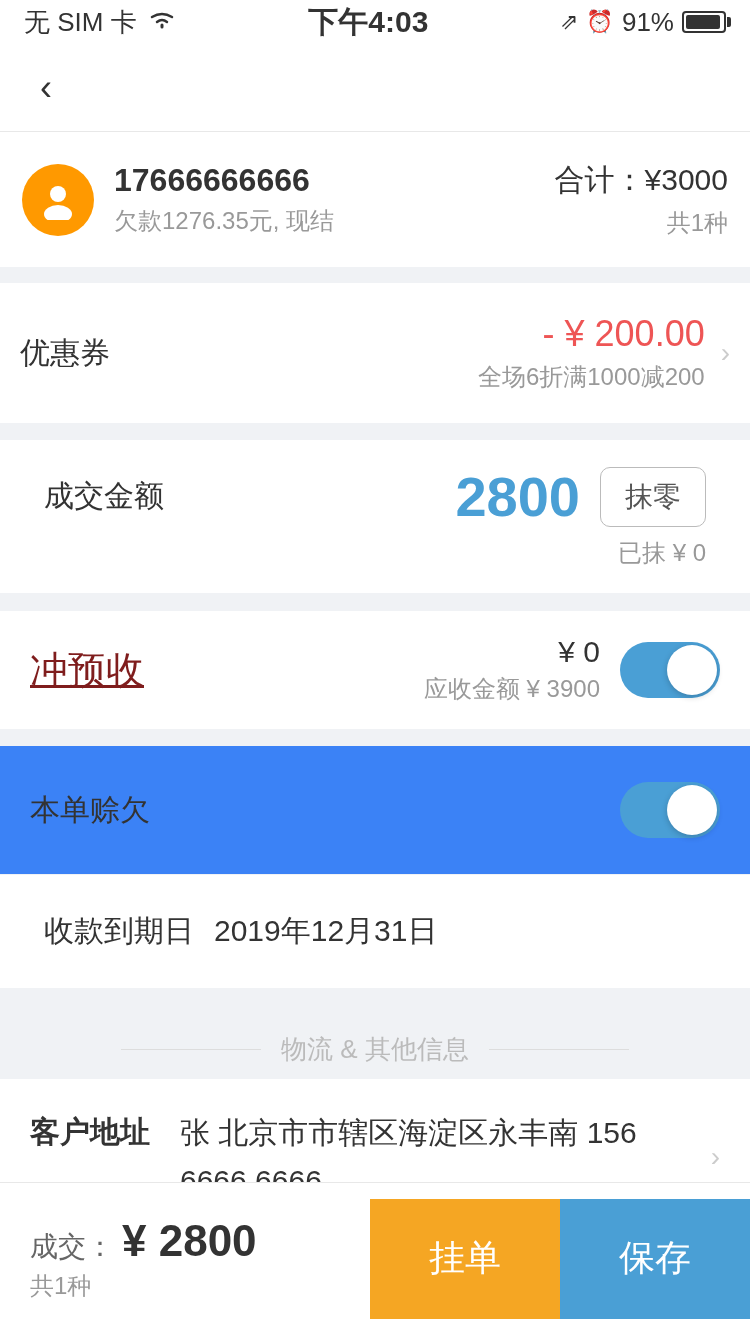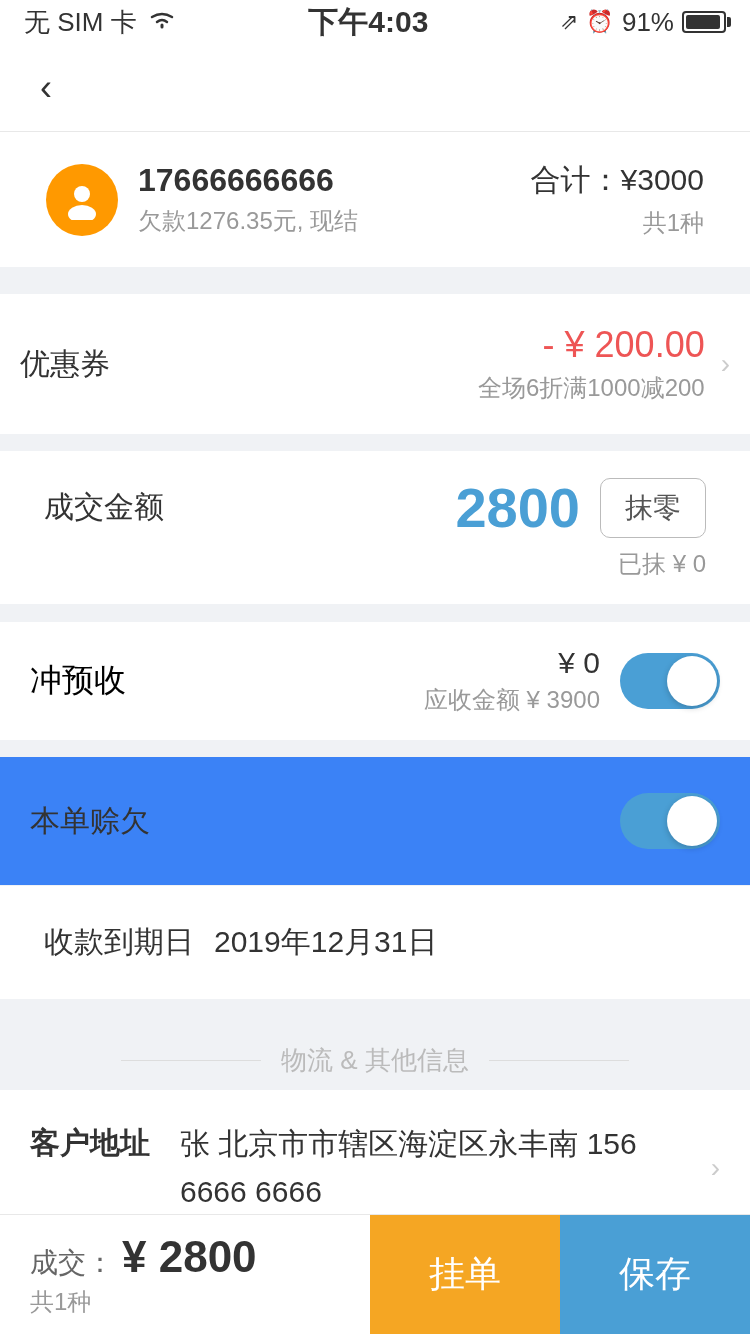--- a/index.html
+++ b/index.html
@@ -69,22 +69,22 @@
     }
 
     
     .content {
       padding-bottom: 140px;
     }
 
     
     .card-white {
       background: #fff;
-      padding: 28px 46px;
-      margin-bottom: 27px;
+      padding: 28px 22px;
+      margin-bottom: 16px;
     }
 
     .customer-row {
       display: flex;
       align-items: center;
       justify-content: space-between;
     }
     .customer-left {
       display: flex;
       align-items: center;
@@ -205,21 +205,21 @@
     .prepay-section {
       background: #fff;
       padding: 24px 30px;
       border-bottom: 1px solid #f0f2f5;
     }
     .prepay-row {
       display: flex;
       align-items: center;
       justify-content: space-between;
     }
-    .prepay-label { font-size: 32px; color: #000000; }
+    .prepay-label { font-size: 38px; color: #7f1d1d; text-decoration: underline; }
     .prepay-right {
       display: flex;
       align-items: center;
       gap: 20px;
     }
     .prepay-amount-col {
       text-align: right;
     }
     .prepay-top {
       font-size: 30px;
@@ -335,21 +335,21 @@
       background: #f0f2f5;
       height: 200px;
     }
 
     
     .bottom-bar {
       position: fixed;
       bottom: 0;
       left: 0;
       width: 750px;
-      height: 120px;
+      height: 152px;
       background: #fff;
       display: flex;
       align-items: center;
       border-top: 1px solid #e8e8e8;
     }
     .bottom-info {
       flex: 1;
       padding: 0 30px;
     }
     .bottom-deal {

